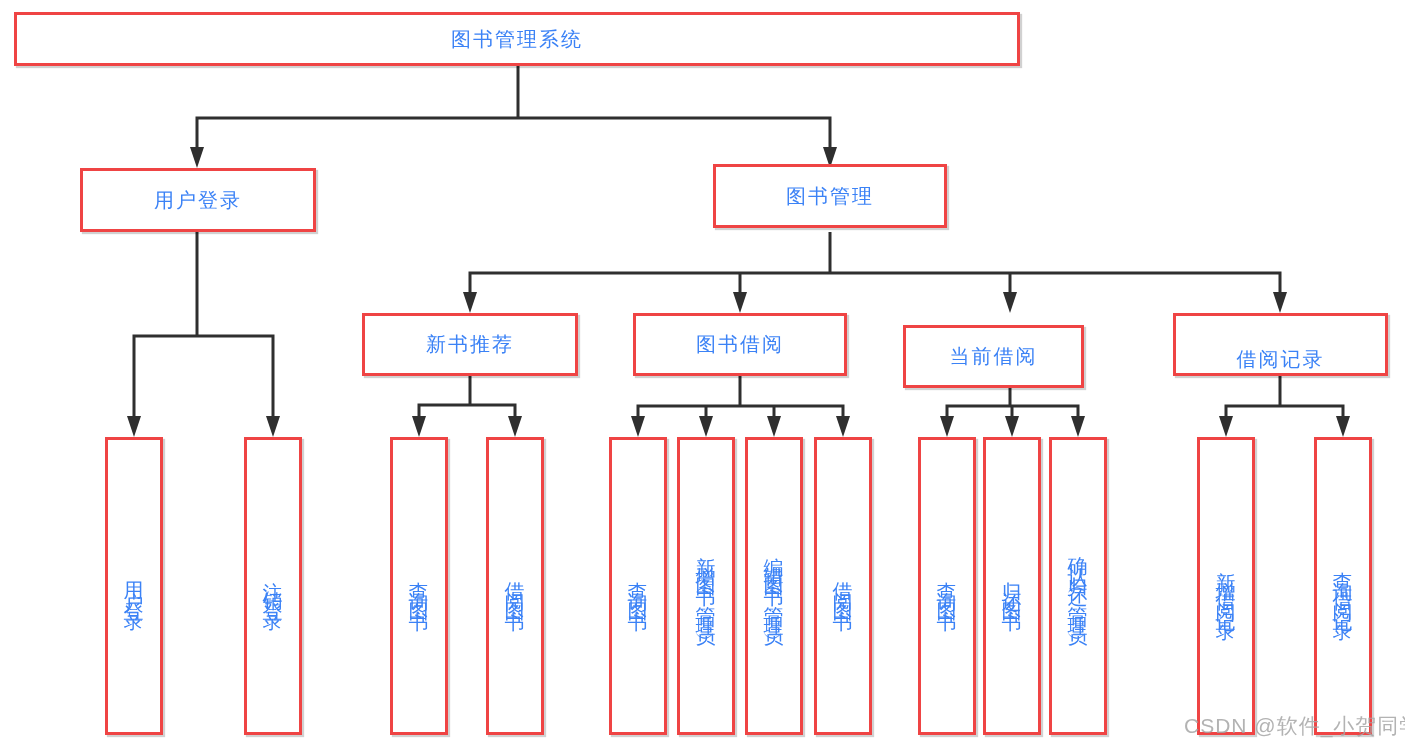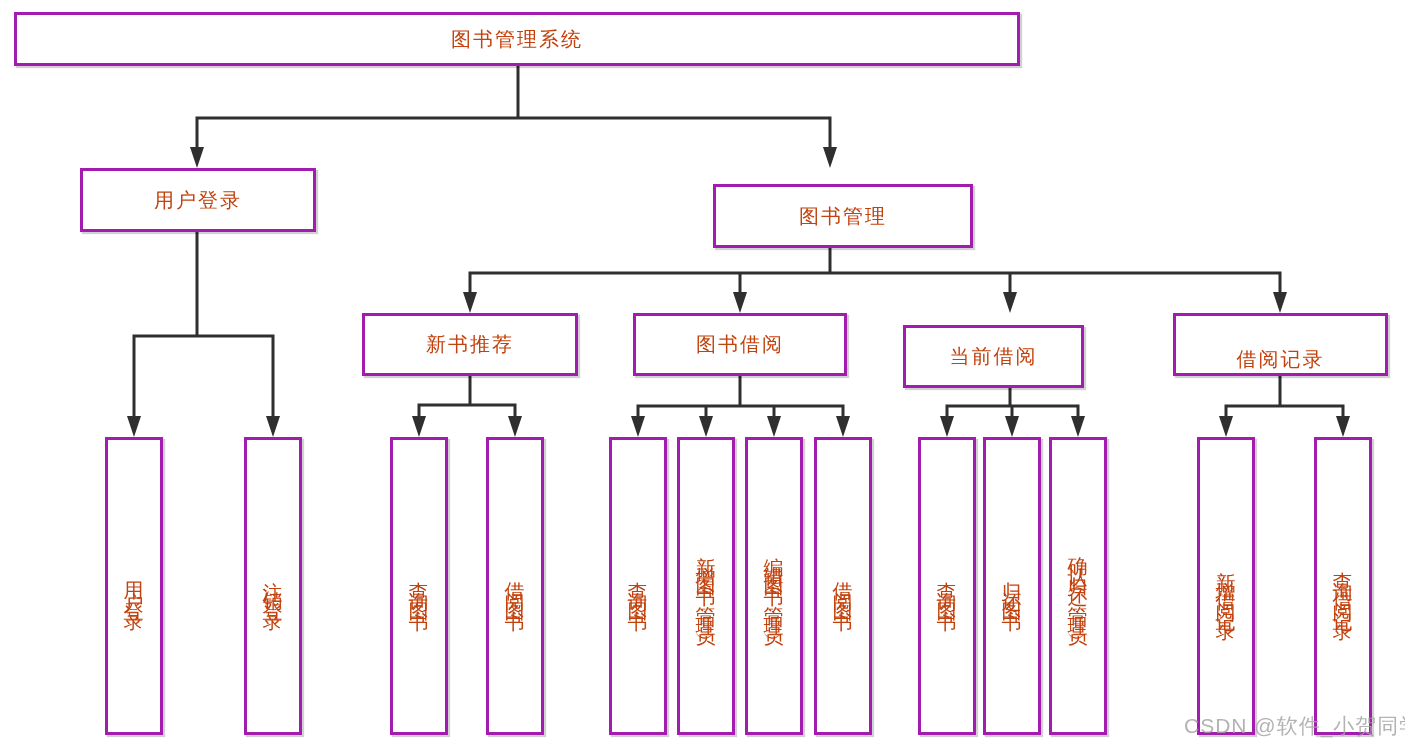--- a/index.html
+++ b/index.html
@@ -18,26 +18,26 @@
   .connectors {
     position: absolute;
     left: 0;
     top: 0;
     z-index: 1;
   }
   .box {
     position: absolute;
     box-sizing: border-box;
     background: #ffffff;
-    border: 3px solid #a21caf;
+    border: 3px solid #ef4444;
     box-shadow: 2px 2px 1px rgba(0,0,0,0.18);
     display: flex;
     align-items: center;
     justify-content: center;
-    color: #c2410c;
+    color: #3b82f6;
     z-index: 2;
   }
   .hbox .lbl {
     font-size: 20px;
     letter-spacing: 2px;
     white-space: nowrap;
   }
   .vbox .lbl {
     writing-mode: vertical-rl;
     text-orientation: mixed;
@@ -118,21 +118,21 @@
     </g>
   </svg>
 
   <div class="box hbox" style="left:14px; top:12px; width:1006px; height:54px;">
     <span class="lbl">图书管理系统</span>
   </div>
 
   <div class="box hbox" style="left:80px; top:168px; width:236px; height:64px;">
     <span class="lbl">用户登录</span>
   </div>
-  <div class="box hbox" style="left:713px; top:184px; width:260px; height:64px;">
+  <div class="box hbox" style="left:713px; top:164px; width:234px; height:64px;">
     <span class="lbl">图书管理</span>
   </div>
 
   <div class="box hbox" style="left:362px; top:313px; width:216px; height:63px;">
     <span class="lbl">新书推荐</span>
   </div>
   <div class="box hbox" style="left:633px; top:313px; width:214px; height:63px;">
     <span class="lbl">图书借阅</span>
   </div>
   <div class="box hbox" style="left:903px; top:325px; width:181px; height:63px;">

